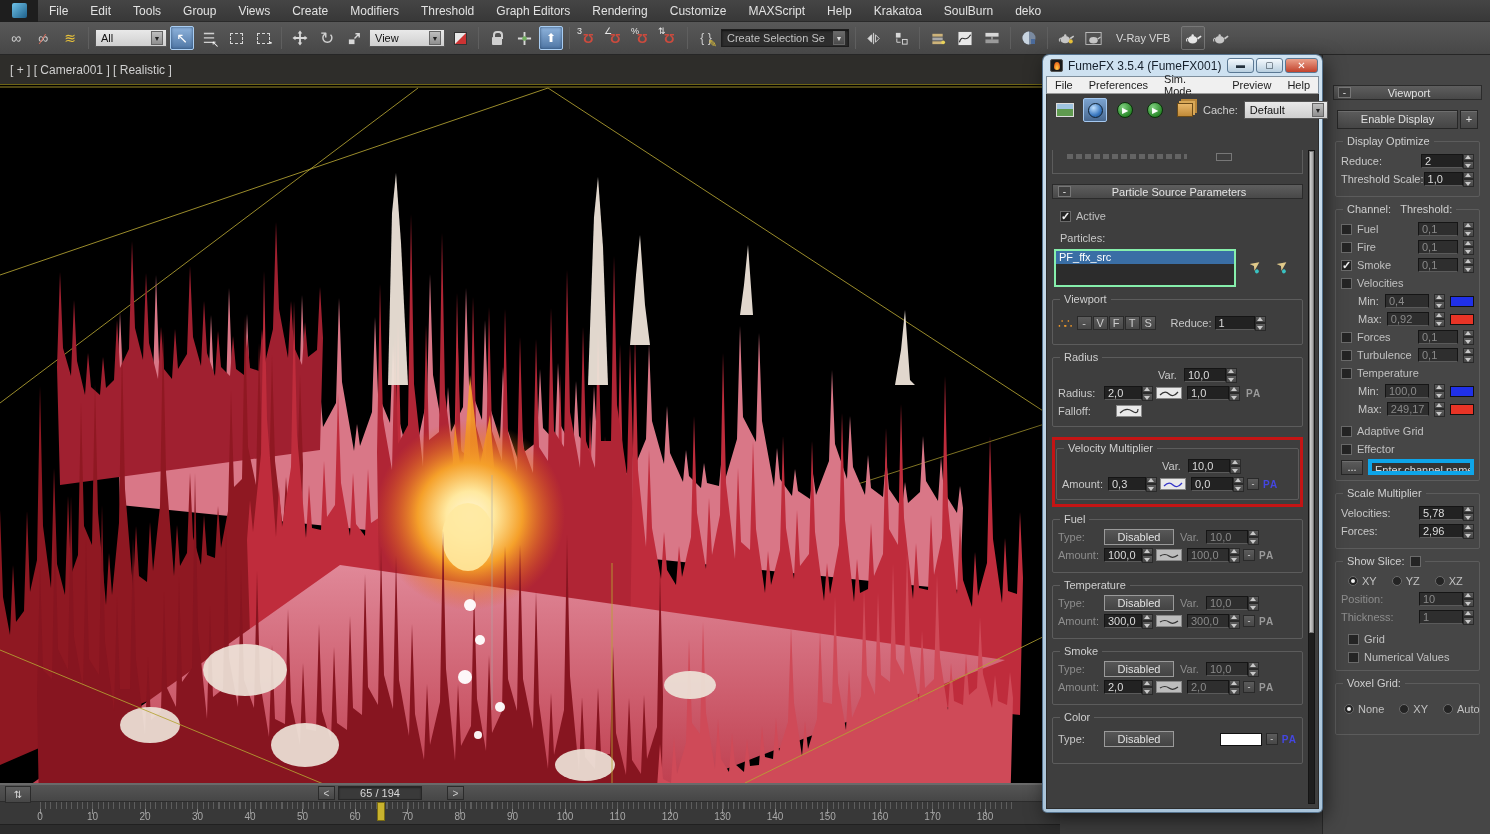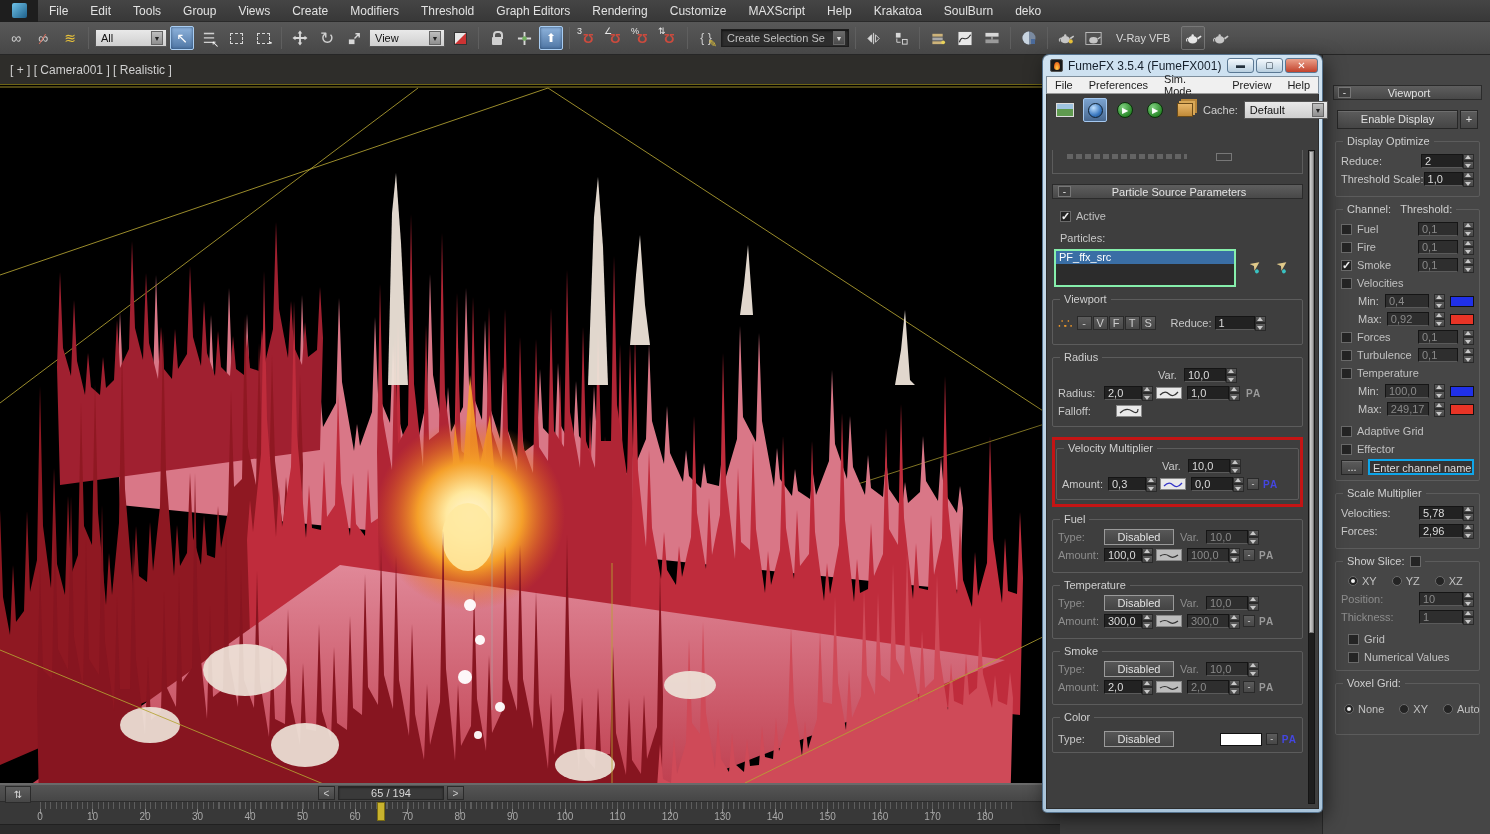--- a/index.html
+++ b/index.html
@@ -35,21 +35,21 @@
 
   
   .viewport{position:absolute;left:0;top:55px;width:1057px;height:728px;background:#000;}
   .vp-label{height:30px;background:#2e2d2a;display:flex;align-items:center;padding-left:10px;color:#cfcfcf;font-size:12px;border-bottom:1px solid #6e6414;}
   .vp-scene{position:absolute;left:0;top:30px;width:1057px;height:698px;}
 
   
   .timeline{position:absolute;left:0;top:783px;width:1060px;height:51px;background:#3f3f3f;border-top:2px solid #6a6a6a;}
   .framebar{position:relative;height:17px;background:linear-gradient(#555,#464646);border-bottom:1px solid #2c2c2c;}
   .fb-btn{position:absolute;top:1px;width:17px;height:14px;background:linear-gradient(#5e5e5e,#474747);border:1px solid #2b2b2b;color:#ccc;text-align:center;line-height:13px;font-size:10px;}
-  .fb-display{position:absolute;left:338px;top:1px;width:106px;height:14px;background:#3a3a3a;border:1px solid #272727;box-shadow:inset 0 1px 2px #222;color:#d8d8d8;text-align:center;line-height:13px;}
+  .fb-display{position:absolute;left:338px;top:1px;width:84px;height:14px;background:#3a3a3a;border:1px solid #272727;box-shadow:inset 0 1px 2px #222;color:#d8d8d8;text-align:center;line-height:13px;}
   .ruler{position:relative;height:22px;background:#383838;
     background-image:repeating-linear-gradient(90deg,#5d5d5d 0 1px,transparent 1px 5.25px),repeating-linear-gradient(90deg,#8b8b8b 0 1px,transparent 1px 52.5px);
     background-position:40px 0,40px 0;background-size:972px 7px,972px 12px;background-repeat:no-repeat;}
   .tick{position:absolute;top:9px;transform:translateX(-50%);color:#a8a8a8;font-size:10px;}
   .marker{position:absolute;top:0;width:8px;height:19px;background:#c9b32e;border:1px solid #7a6c12;}
   .minitrack{position:absolute;left:5px;top:-16px;width:26px;height:17px;background:linear-gradient(#5e5e5e,#464646);border:1px solid #2b2b2b;color:#d8d8d8;font-size:10px;text-align:center;line-height:15px;}
   .statusstrip{height:10px;background:#2c2c2c;border-top:1px solid #202020;}
 
   
   .cmdpanel{position:absolute;left:1322px;top:55px;width:168px;height:779px;background:#464646;border-left:1px solid #282828;--bg:#464646;padding:30px 8px 0 10px;}
@@ -557,21 +557,21 @@
       <div class="chrow" style="margin-top:4px;">
         <span class="cb"></span>
         <span class="rlbl">Adaptive Grid</span>
       </div>
       <div class="chrow">
         <span class="cb"></span>
         <span class="rlbl">Effector</span>
       </div>
       <div class="chrow">
         <span class="bigbtn" style="width:22px;height:15px;line-height:13px;">...</span>
-        <span class="fld" style="flex:1;height:16px;line-height:14px;border:2px solid #0ea5e9;background:#333;">Enter channel name</span>
+        <span class="fld" style="flex:1;height:16px;line-height:14px;border:4px solid #0ea5e9;background:#333;">Enter channel name</span>
       </div>
     </div>
 
     <div class="grp" style="height:56px;">
       <span class="legend">Scale Multiplier</span>
       <div class="row" style="margin-top:10px;">
         <span class="lbl" style="flex:1;">Velocities:</span>
         <span class="fld w44">5,78</span>
         <span class="spn">
             <i class="up"></i>
@@ -929,21 +929,21 @@
                 <span class="spn">
                   <i class="up"></i>
                   <i class="dn"></i>
                 </span>
                 <span class="minusbtn" style="margin-left:3px;">-</span>
                 <span class="pa" style="margin-left:4px;">PA</span>
               </div>
             </div>
           </div>
 
-        <div class="grp vgrp" style="height:36px;">
+        <div class="grp vgrp" style="height:47px;">
           <span class="legend">Color</span>
           <div class="row" style="margin-top:12px;">
             <span class="lbl lblw">Type:</span>
             <span class="typebtn">Disabled</span>
             <span style="flex:1;"></span>
             <span class="colorsw"></span>
             <span class="minusbtn" style="margin-left:4px;">-</span>
             <span class="pa blue" style="margin-left:4px;">PA</span>
           </div>
         </div>

